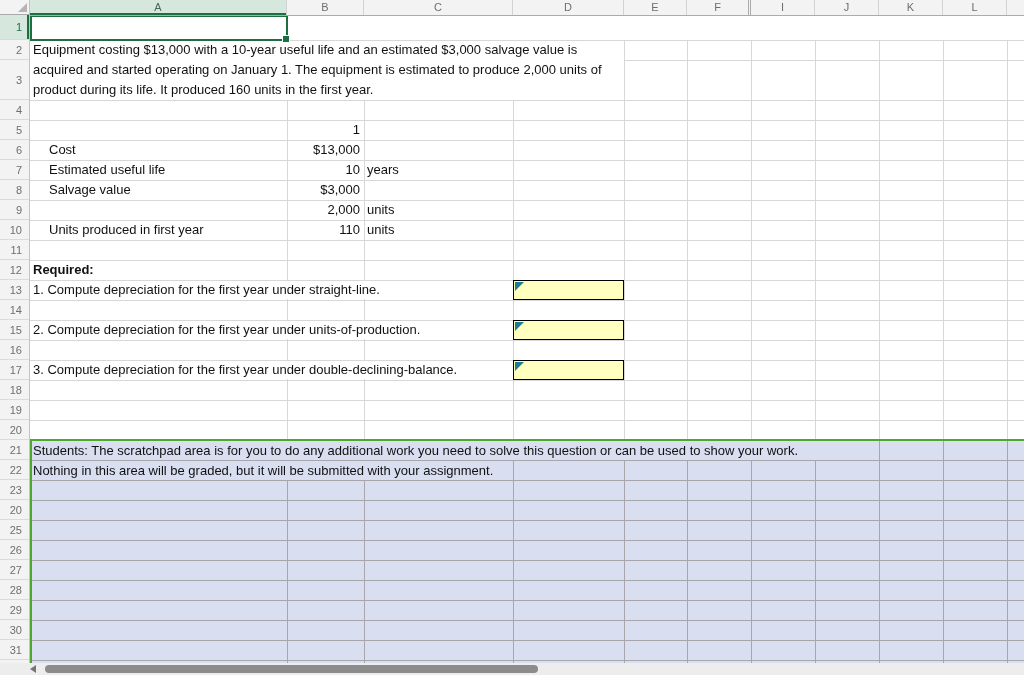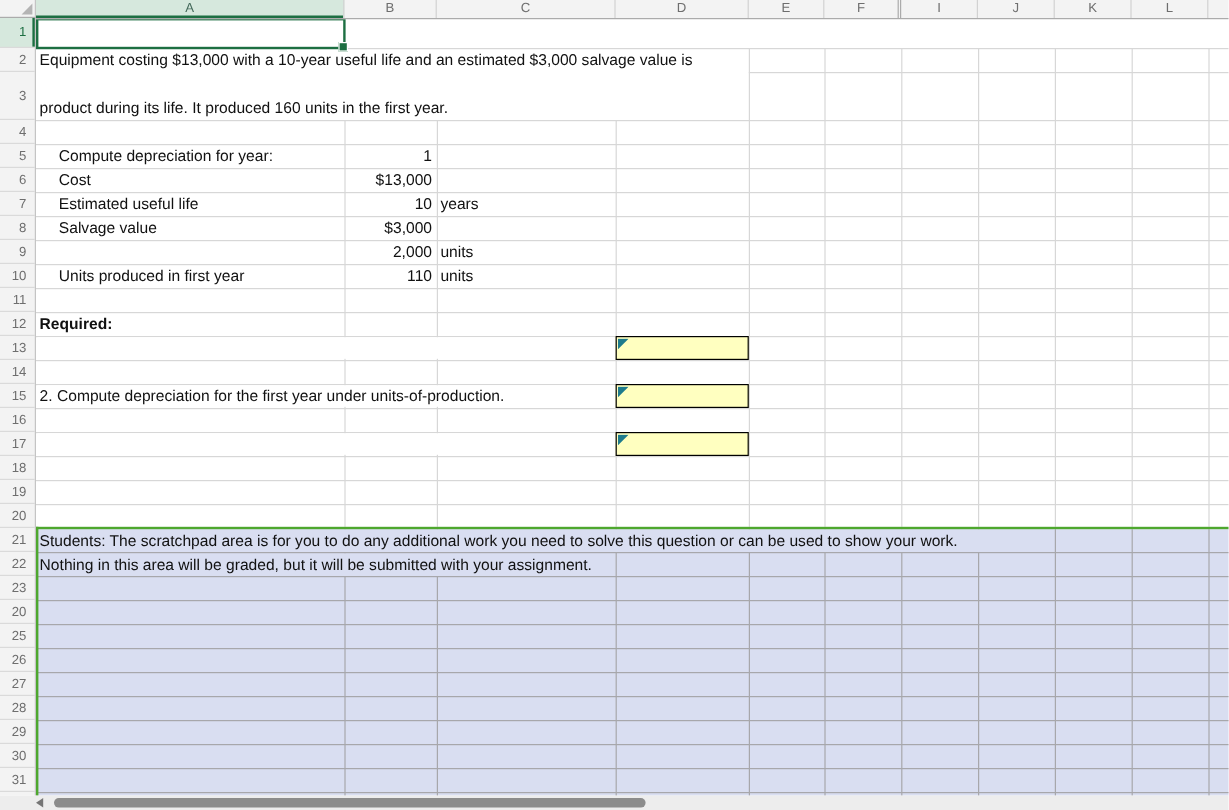--- a/index.html
+++ b/index.html
@@ -120,39 +120,41 @@
       <div class="abs gl-dark" style="left: 31px; top: 600px; width: 993px; height: 1px;"></div>
       <div class="abs gl-dark" style="left: 31px; top: 620px; width: 993px; height: 1px;"></div>
       <div class="abs gl-dark" style="left: 31px; top: 640px; width: 993px; height: 1px;"></div>
       <div class="abs gl-dark" style="left: 31px; top: 660px; width: 993px; height: 1px;"></div>
     </div>
 
   <div id="scratch-top" class="abs"></div>
   <div id="scratch-left" class="abs"></div>
 
   <div class="abs tline" style="left:33px;top:40px;">Equipment costing $13,000 with a 10-year useful life and an estimated $3,000 salvage value is</div>
+  <div class="abs tline" style="left:33px;top:60px;">acquired and started operating on January 1. The equipment is estimated to produce 2,000 units of</div>
   <div class="abs tline" style="left:33px;top:80px;">product during its life. It produced 160 units in the first year.</div>
 
-  <div class="abs tline" style="left:49px;top:120px;">Compute depreciation for year:</div>
   <div class="abs tline fact-value" style="left:260px;top:120px;">1</div>
   <div class="abs tline" style="left:49px;top:140px;">Cost</div>
   <div class="abs tline fact-value" style="left:260px;top:140px;">$13,000</div>
   <div class="abs tline" style="left:49px;top:160px;">Estimated useful life</div>
   <div class="abs tline fact-value" style="left:260px;top:160px;">10</div>
   <div class="abs tline" style="left:367px;top:160px;">years</div>
   <div class="abs tline" style="left:49px;top:180px;">Salvage value</div>
   <div class="abs tline fact-value" style="left:260px;top:180px;">$3,000</div>
   <div class="abs tline fact-value" style="left:260px;top:200px;">2,000</div>
   <div class="abs tline" style="left:367px;top:200px;">units</div>
   <div class="abs tline" style="left:49px;top:220px;">Units produced in first year</div>
   <div class="abs tline fact-value" style="left:260px;top:220px;">110</div>
   <div class="abs tline" style="left:367px;top:220px;">units</div>
 
   <div class="abs tline bold" style="left:33px;top:260px;">Required:</div>
+  <div class="abs tline" style="left:33px;top:280px;">1. Compute depreciation for the first year under straight-line.</div>
   <div class="abs tline" style="left:33px;top:320px;">2. Compute depreciation for the first year under units-of-production.</div>
+  <div class="abs tline" style="left:33px;top:360px;">3. Compute depreciation for the first year under double-declining-balance.</div>
 
   <div class="abs answer-cell" style="left:513px;top:280px;">
     <div class="flag"></div>
     <span></span>
   </div>
   <div class="abs answer-cell" style="left:513px;top:320px;">
     <div class="flag"></div>
     <span></span>
   </div>
   <div class="abs answer-cell" style="left:513px;top:360px;">

